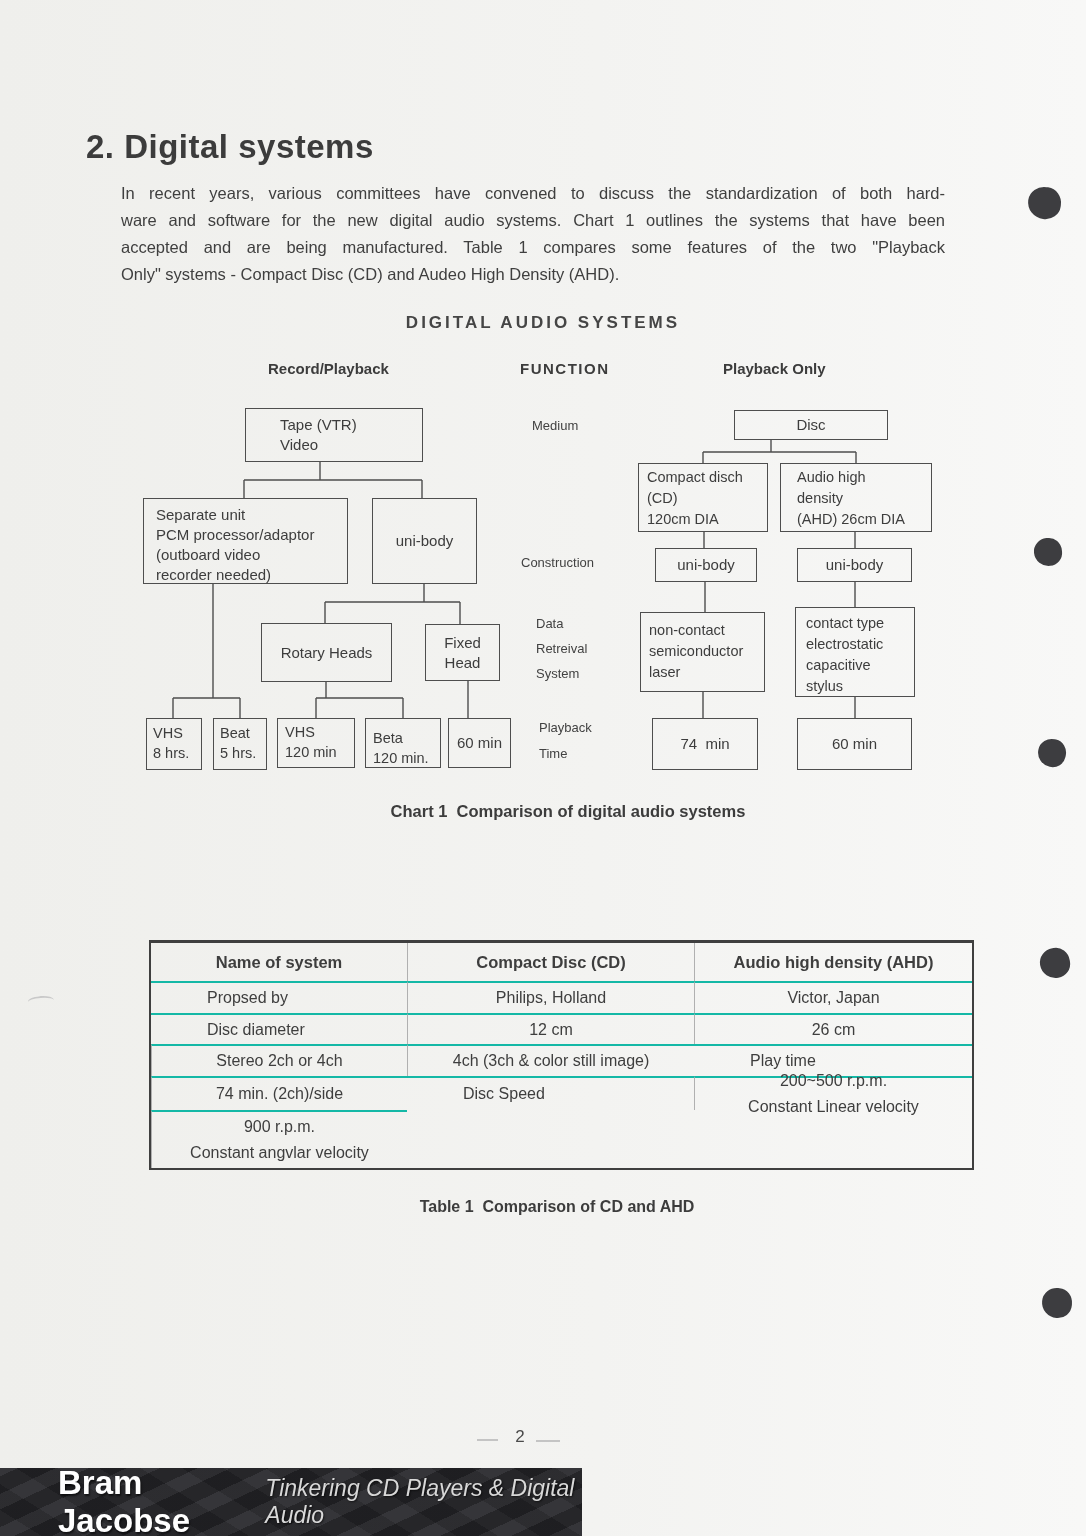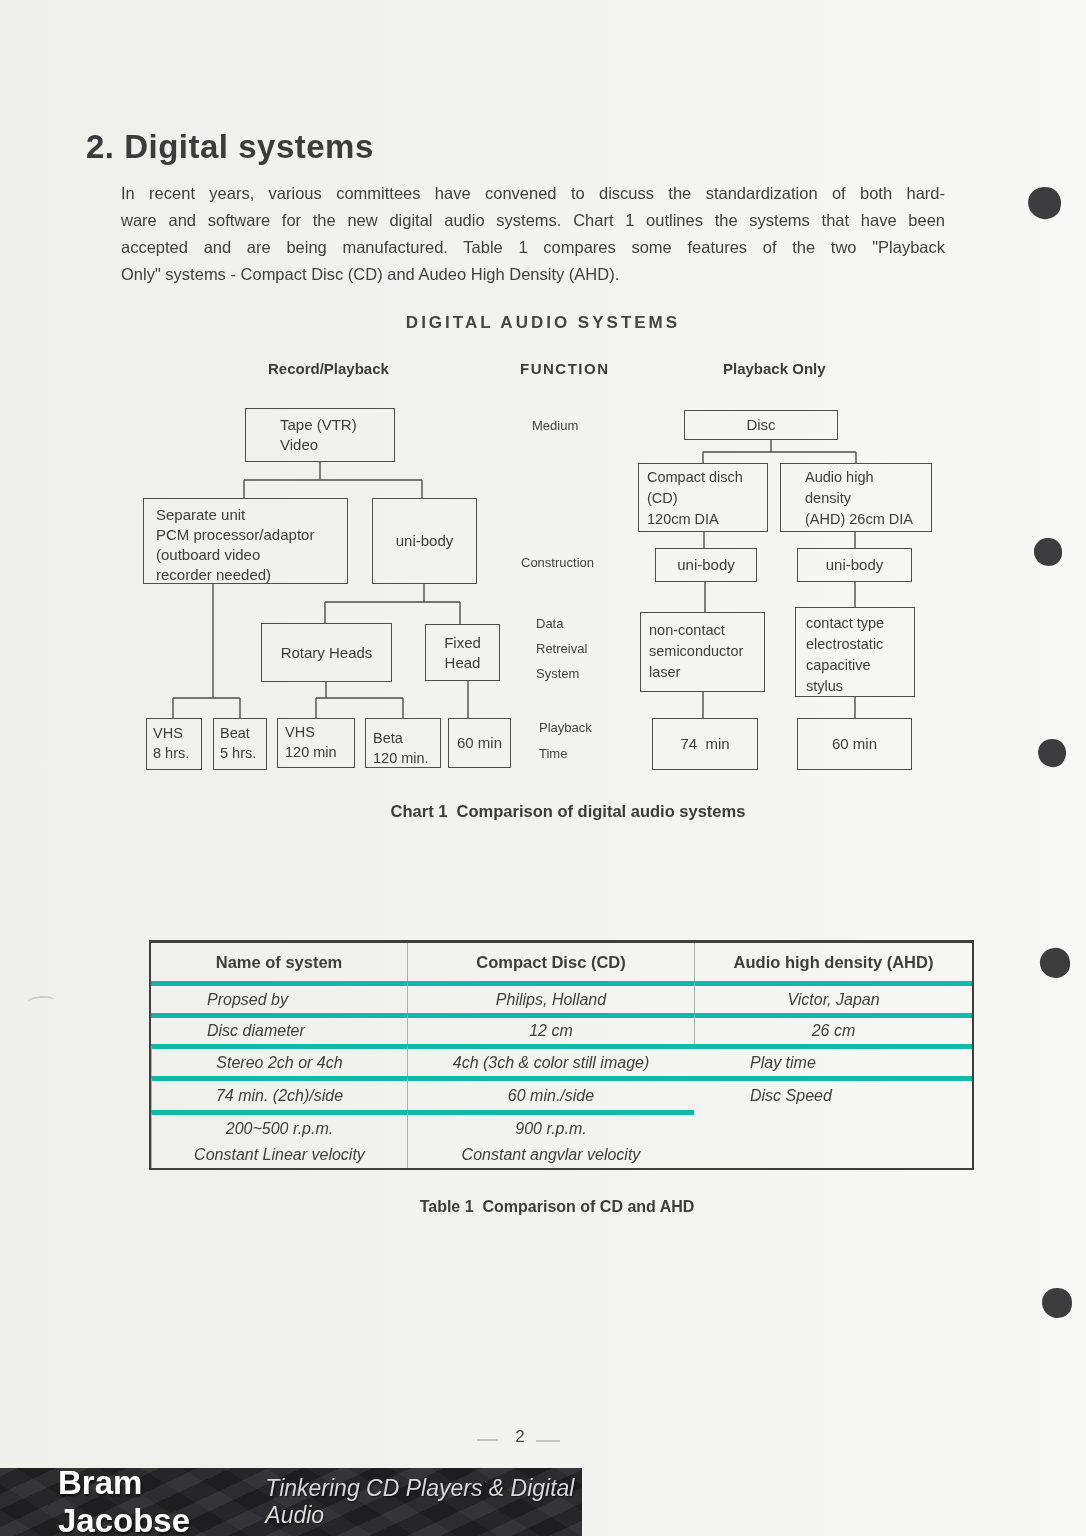--- a/index.html
+++ b/index.html
@@ -23,24 +23,24 @@
   .flabel{font-size:13px;color:#424242;white-space:pre-line;}
   .lbl-medium{left:532px;top:418px;}
   .lbl-construction{left:521px;top:555px;}
   .lbl-data{left:536px;top:611px;line-height:25px;}
   .lbl-playback{left:539px;top:715px;line-height:26px;}
   .cbox{
     border:1.5px solid #4e4e4e;font-size:15px;line-height:20px;color:#3d3d3d;
     white-space:pre-wrap;box-sizing:border-box;background:transparent;
   }
   .cbox.center{display:flex;align-items:center;justify-content:center;text-align:center;padding:0;}
-  .b-tape{left:245px;top:408px;width:150px;height:54px;padding:6px 0 0 34px;}
-  .b-disc{left:684px;top:410px;width:154px;height:30px;}
+  .b-tape{left:245px;top:408px;width:178px;height:54px;padding:6px 0 0 34px;}
+  .b-disc{left:734px;top:410px;width:154px;height:30px;}
   .b-compact{left:638px;top:463px;width:130px;height:69px;padding:3px 0 0 8px;font-size:14.5px;line-height:21px;}
-  .b-ahd{left:780px;top:463px;width:152px;height:69px;padding:3px 0 0 24px;font-size:14.5px;line-height:21px;}
+  .b-ahd{left:780px;top:463px;width:152px;height:69px;padding:3px 0 0 16px;font-size:14.5px;line-height:21px;}
   .b-separate{left:143px;top:498px;width:205px;height:86px;padding:6px 0 0 12px;}
   .b-unibody-l{left:372px;top:498px;width:105px;height:86px;}
   .b-unibody-cd{left:655px;top:548px;width:102px;height:34px;}
   .b-unibody-ahd{left:797px;top:548px;width:115px;height:34px;}
   .b-rotary{left:261px;top:623px;width:131px;height:59px;}
   .b-fixed{left:425px;top:624px;width:75px;height:57px;}
   .b-noncontact{left:640px;top:612px;width:125px;height:80px;padding:7px 0 0 8px;font-size:14.5px;line-height:21px;}
   .b-contact{left:795px;top:607px;width:120px;height:90px;padding:5px 0 0 10px;font-size:14.5px;line-height:21px;}
   .b-vhs8{left:146px;top:718px;width:56px;height:52px;padding:4px 0 0 6px;font-size:14.5px;}
   .b-beat{left:213px;top:718px;width:54px;height:52px;padding:4px 0 0 6px;font-size:14.5px;}
@@ -54,21 +54,21 @@
   
   .dtable{
     left:122px;top:940px;width:821px;
     display:grid;grid-template-columns:256px 287px 278px;
     grid-template-rows:38px 32px 31px 32px 34px 58px;
     border:2px solid #3f3f3f;border-top-width:3px;box-sizing:content-box;
     font-size:16px;color:#3e3e3e;margin-left:27px;
   }
   .cell{display:flex;align-items:center;box-sizing:border-box;}
   .cell.vline{border-left:1px solid #b0b0b0;}
-  .cell.hline{border-top:5px solid #14b8a6;font-style:italic;}
+  .cell.hline{border-top:2px solid #14b8a6;}
   .cell.th{font-weight:bold;justify-content:center;text-align:center;font-size:16.5px;}
   .cell.lab{justify-content:flex-start;padding-left:56px;}
   .cell.val{justify-content:center;text-align:center;}
   .cell.two{white-space:pre-line;line-height:26px;}
   .table-caption{left:14px;top:1198px;width:1086px;text-align:center;font-size:16px;font-weight:bold;color:#3c3c3c;white-space:pre-wrap;}
   
   .pageno{left:490px;top:1427px;width:60px;text-align:center;font-size:17px;color:#4a4a4a;}
   .dash{height:0;border-top:2px solid #c4c4c4;}
   .dash-l{left:477px;top:1439px;width:21px;}
   .dash-r{left:536px;top:1440px;width:24px;}
@@ -181,21 +181,20 @@
 
   <div class="cell lab hline">Disc diameter</div>
   <div class="cell val vline hline">12 cm</div>
   <div class="cell val vline hline">26 cm</div>
 
   <div class="cell val vline hline">Stereo 2ch or 4ch</div>
   <div class="cell val vline hline">4ch (3ch &amp; color still image)</div>
 
   <div class="cell lab hline">Play time</div>
   <div class="cell val vline hline">74 min. (2ch)/side</div>
-  <div class="cell val vline hline">60 min./side</div>
 
   <div class="cell lab hline">Disc Speed</div>
   <div class="cell val vline hline two">200~500 r.p.m.
 Constant Linear velocity</div>
   <div class="cell val vline hline two">900 r.p.m.
 Constant angvlar velocity</div>
 </div>
 
 <div class="abs table-caption">Table 1  Comparison of CD and AHD</div>
 

